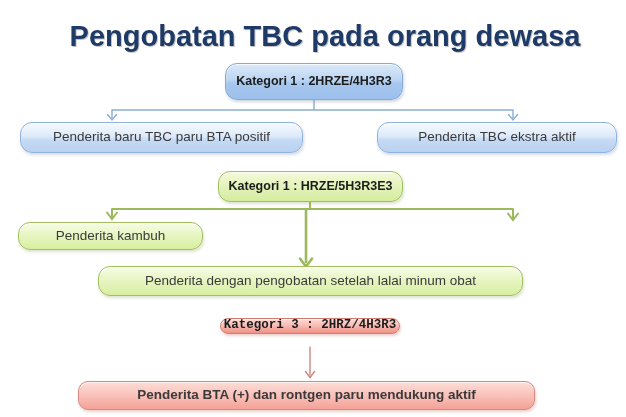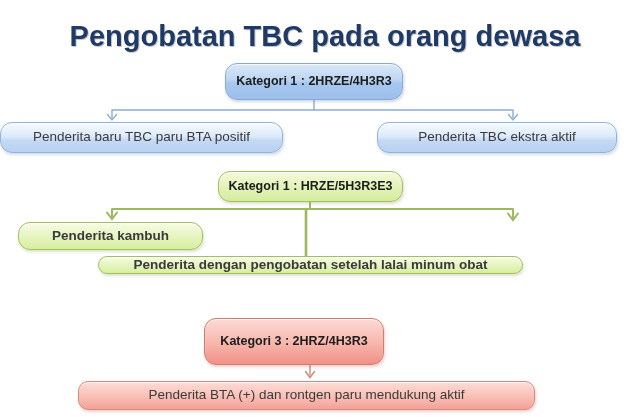--- a/index.html
+++ b/index.html
@@ -31,31 +31,31 @@
   }
   .green-cat {
     background:linear-gradient(#f4fada 0%, #e5f3bd 45%, #d5ec9e 100%);
     border:1px solid #a2bf60;
     box-shadow: inset 0 1px 1px rgba(255,255,255,.8), 1px 2px 3px rgba(140,160,100,.3);
   }
   .green-leaf {
     background:linear-gradient(#f7fce6 0%, #e8f5c4 45%, #d8ee9f 100%);
     border:1px solid #a2bf60;
     box-shadow: inset 0 1px 1px rgba(255,255,255,.85), 1px 2px 3px rgba(140,160,100,.3);
-    font-weight: bold;
   }
   .red-cat {
     background:linear-gradient(#fcdbd6 0%, #f8bdb4 45%, #f19186 100%);
     border:1px solid #cf7d72;
     box-shadow: inset 0 1px 1px rgba(255,255,255,.75), 1px 2px 3px rgba(190,120,110,.35);
   }
   .red-leaf {
     background:linear-gradient(#fcdcd6 0%, #f9c2ba 50%, #f5a196 100%);
     border:1px solid #d8887e; border-radius:10px;
     box-shadow: inset 0 1px 1px rgba(255,255,255,.75), 1px 2px 3px rgba(190,120,110,.35);
+    font-weight: bold;
   }
 </style>
 </head>
 <body>
 
 <div class="slide">
 
   <h1 class="slide-title">Pengobatan TBC pada orang dewasa</h1>
 
   <svg class="connectors" viewBox="0 0 626 417" xmlns="http://www.w3.org/2000/svg">
@@ -76,37 +76,37 @@
 
     <g stroke="#cf867d" stroke-width="1.4" fill="none" stroke-linecap="round">
       <path d="M310,347 L310,375"></path>
       <polyline points="305.5,371.5 310,377.5 314.5,371.5"></polyline>
     </g>
   </svg>
 
   <div class="node cat blue-cat" style="left:225px; top:63px; width:178px; height:37px;">
     <span>Kategori 1 : 2HRZE/4H3R3</span>
   </div>
-  <div class="node leaf blue-leaf" style="left:0; top:122px; width:283px; height:31px;">
+  <div class="node leaf blue-leaf" style="left:20px; top:122px; width:283px; height:31px;">
     <span>Penderita baru TBC paru BTA positif</span>
   </div>
   <div class="node leaf blue-leaf" style="left:377px; top:122px; width:240px; height:31px;">
     <span>Penderita TBC ekstra aktif</span>
   </div>
 
   <div class="node cat green-cat" style="left:218px; top:171px; width:185px; height:31px;">
     <span>Kategori 1 : HRZE/5H3R3E3</span>
   </div>
   <div class="node leaf green-leaf" style="left:18px; top:222px; width:185px; height:28px;">
     <span>Penderita kambuh</span>
   </div>
-  <div class="node leaf green-leaf" style="left:98px; top:256px; width:425px; height:18px;">
+  <div class="node leaf green-leaf" style="left:98px; top:266px; width:425px; height:30px;">
     <span>Penderita dengan pengobatan setelah lalai minum obat</span>
   </div>
 
-  <div class="node cat red-cat" style="left:204px; top:318px; width:180px; height:47px;">
+  <div class="node cat red-cat" style="left:220px; top:318px; width:180px; height:16px;font-family:Liberation Mono, monospace;">
     <span>Kategori 3 : 2HRZ/4H3R3</span>
   </div>
   <div class="node leaf red-leaf" style="left:78px; top:381px; width:457px; height:29px;">
     <span>Penderita BTA (+) dan rontgen paru mendukung aktif</span>
   </div>
 
 </div>
 
 </body></html>

